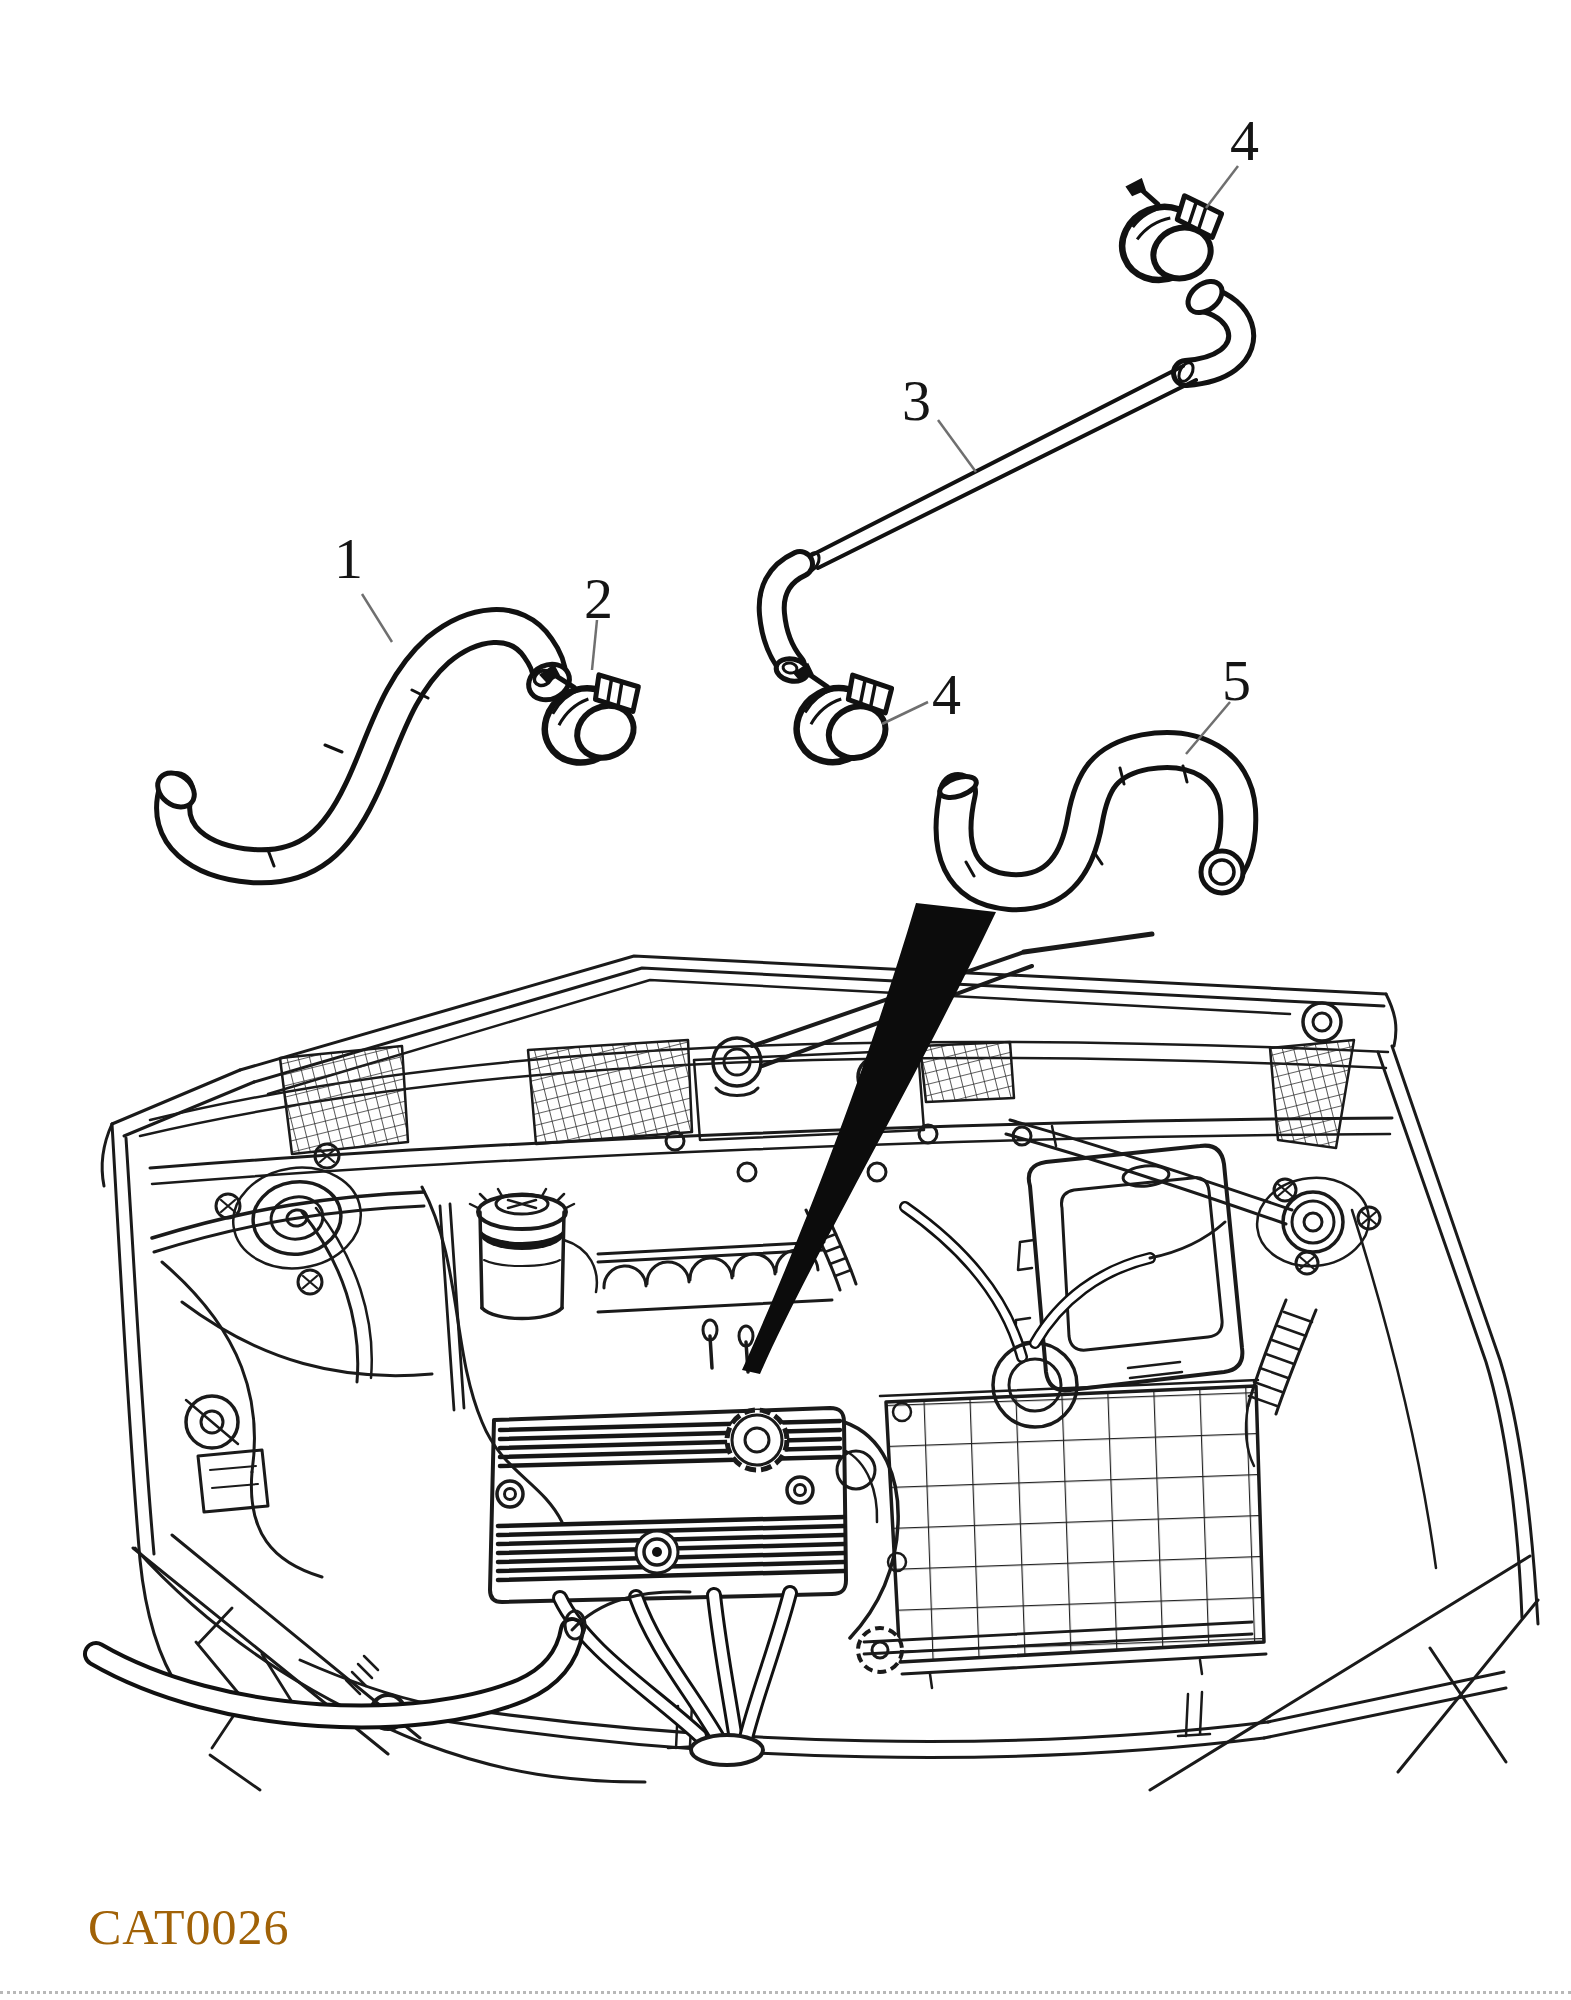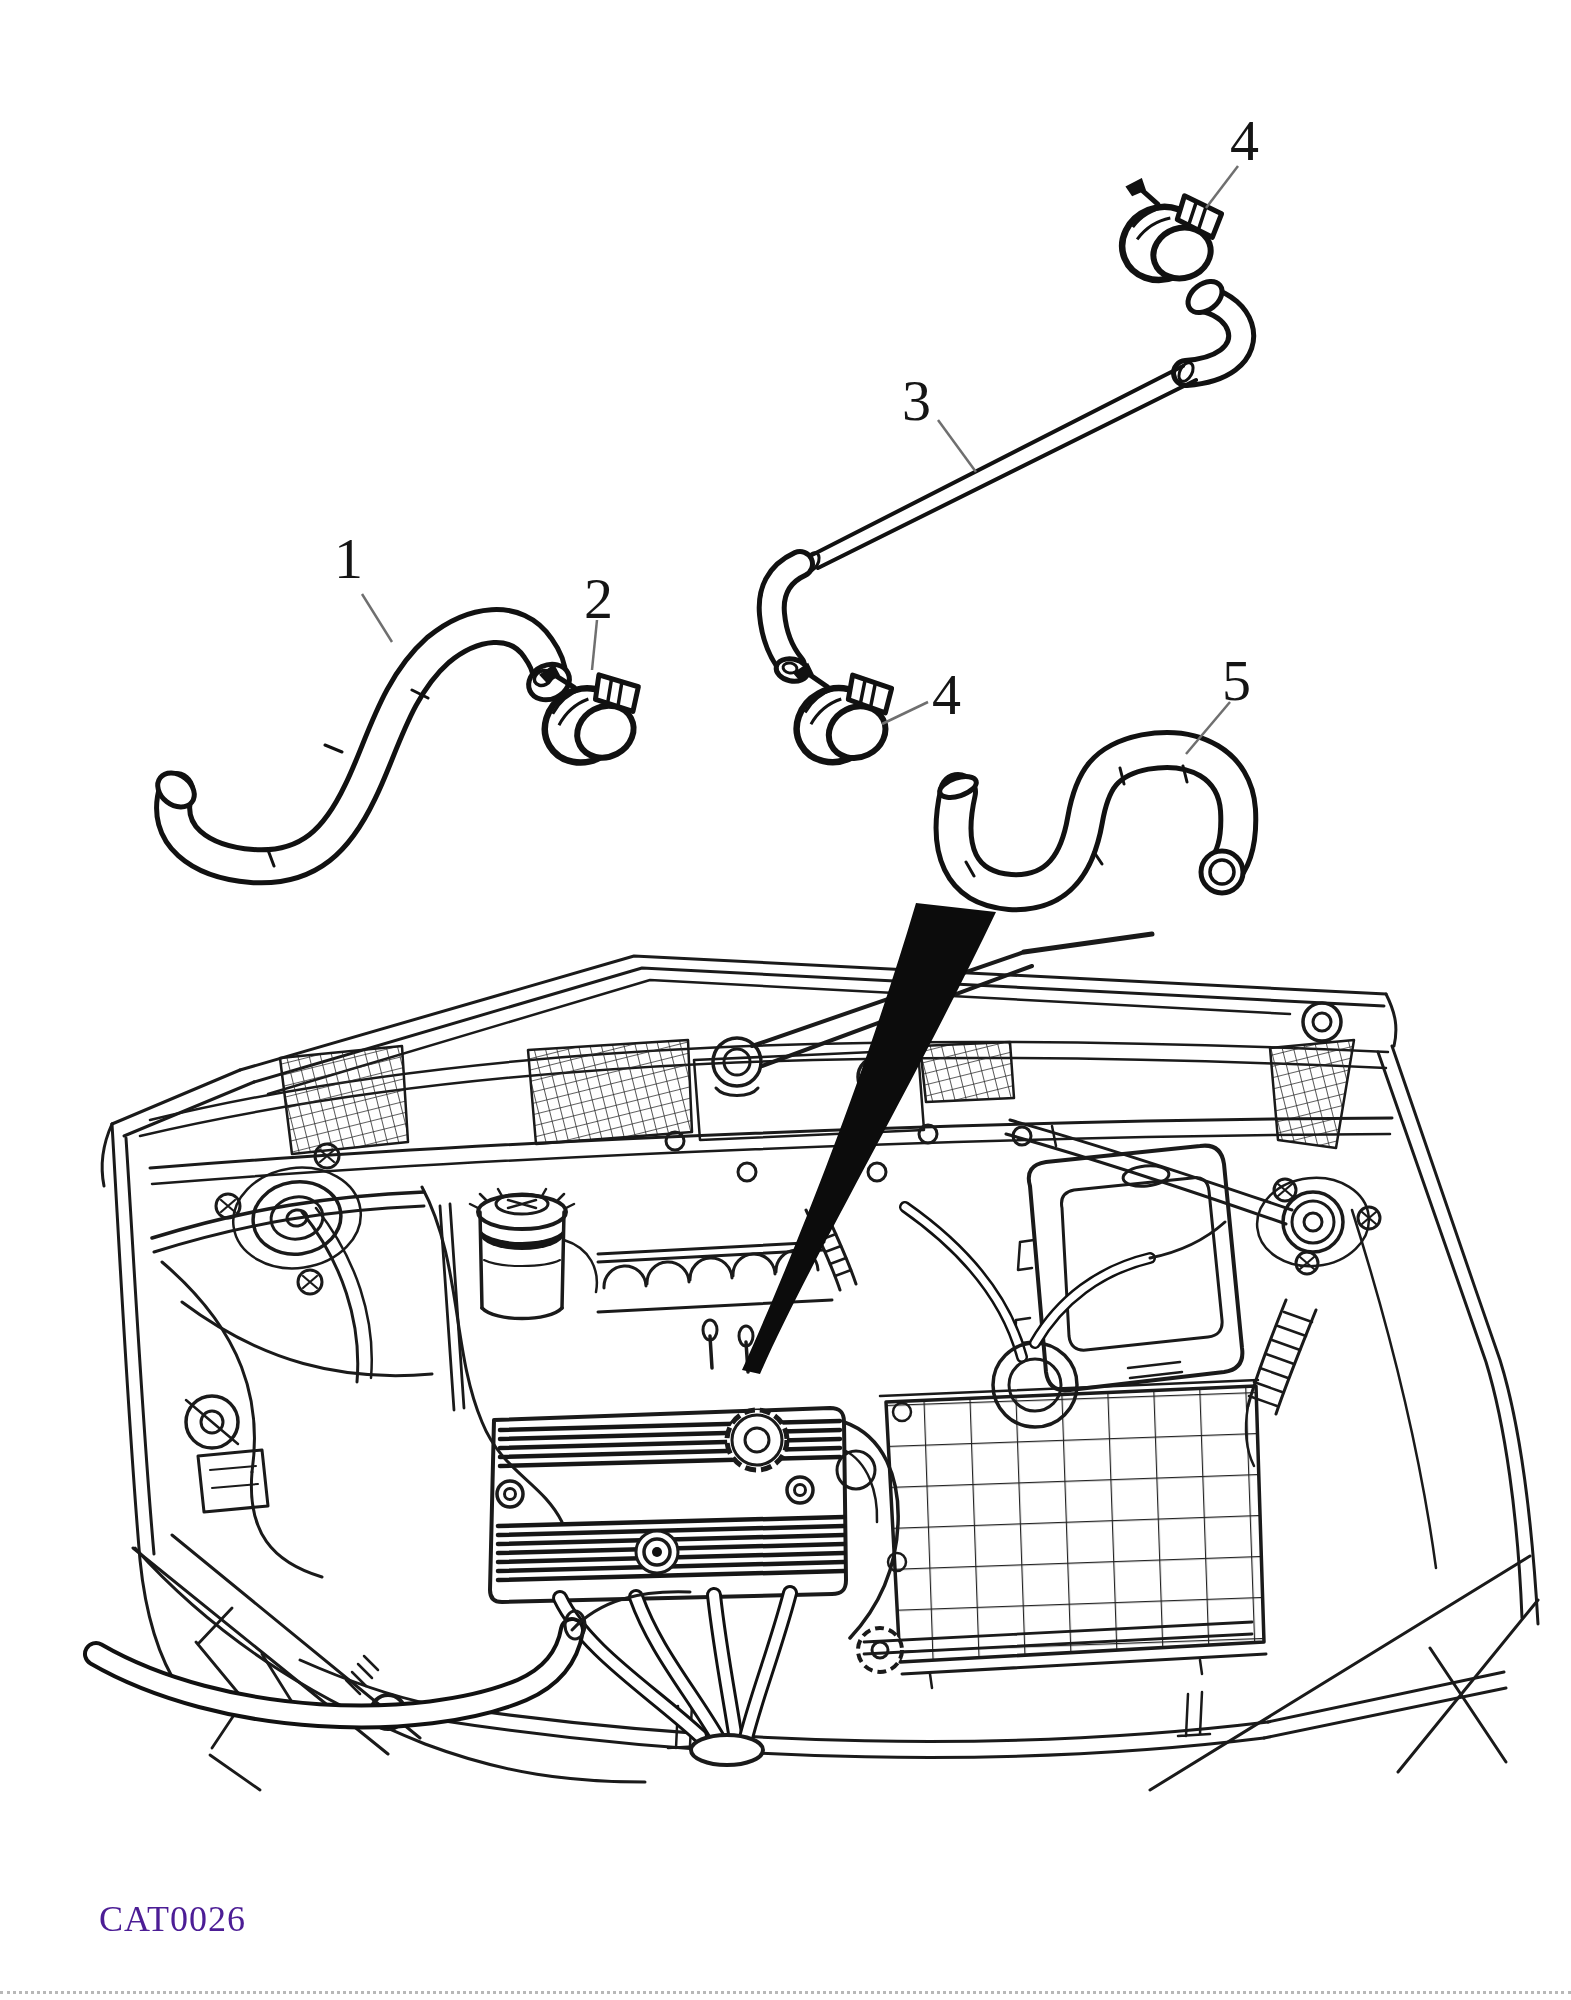--- a/index.html
+++ b/index.html
@@ -13,23 +13,23 @@
   .stage svg{position:absolute;left:0;top:0;}
   .callout{
     position:absolute;
     font-size:58px;
     line-height:1;
     color:#151515;
     user-select:none;
   }
   .figure-code{
     position:absolute;
-    left:99px;top:1898px;
-    font-size:36px;
-    color:#4c1d95;
+    left:88px;top:1898px;
+    font-size:50px;
+    color:#a16207;
     letter-spacing:1px;
   }
   .dotted-rule{
     position:absolute;
     left:0;right:0;top:1991px;
     border-top:3px dotted #b8b8b8;
   }
 </style>
 </head>
 <body>

